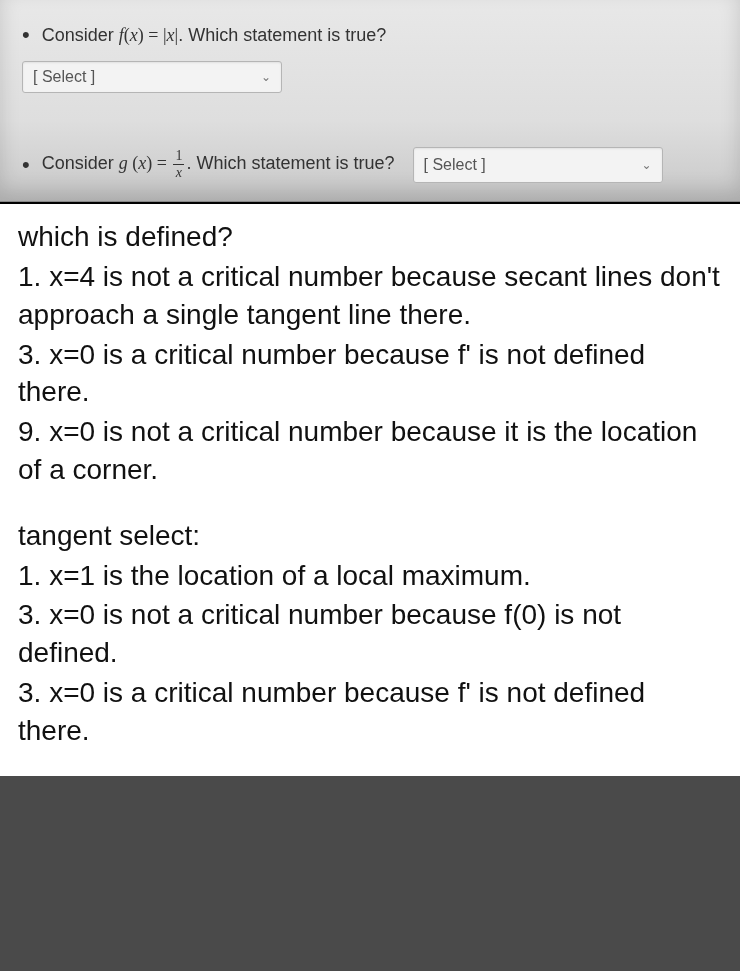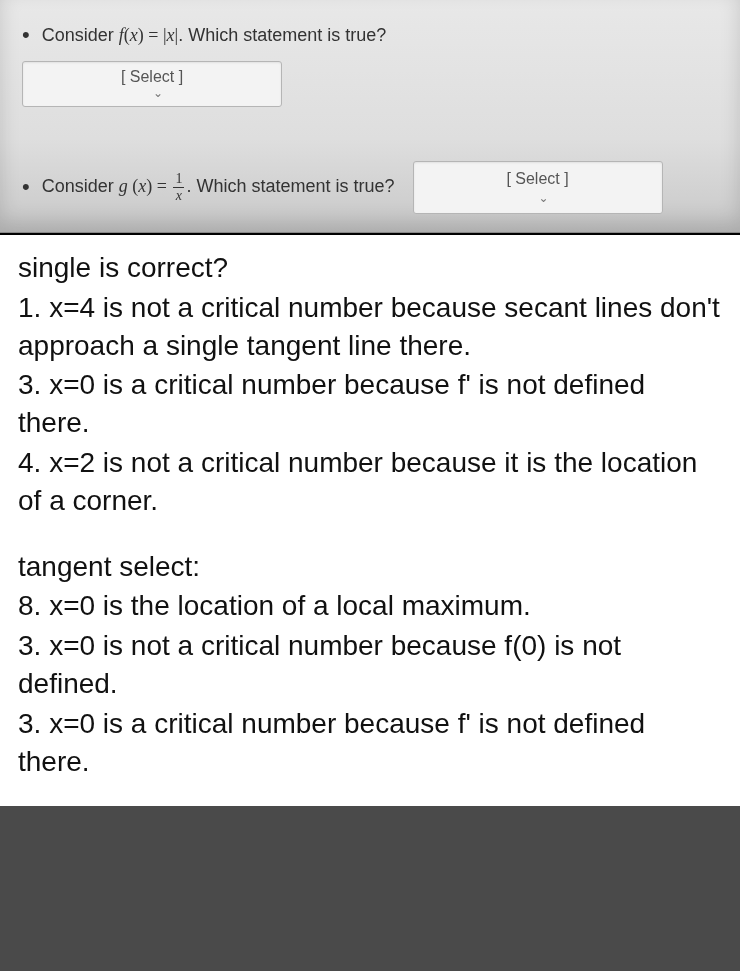--- a/index.html
+++ b/index.html
@@ -48,21 +48,20 @@
     align-items: center;
     justify-content: space-between;
     border: 1px solid #b5b5b5;
     background: #f3f3f3;
     color: #555;
     font-size: 16px;
     padding: 6px 10px;
     border-radius: 3px;
     box-shadow: inset 0 1px 2px rgba(0,0,0,0.08);
     cursor: pointer;
-    flex-direction: column;
   }
   .select.small { min-width: 250px; margin-left: 10px; }
   .select.wide  { min-width: 260px; }
   .select .placeholder { flex: 1; }
   .select .chev {
     font-size: 12px;
     color: #777;
     margin-left: 12px;
   }
   .below-select { margin-top: 10px; }
@@ -110,24 +109,24 @@
     </span>
     <div class="select small">
       <span class="placeholder">[ Select ]</span>
       <span class="chev">⌄</span>
     </div>
   </div>
 
 </div>
 
 <div class="bottom-panel">
-  <p>single is correct?</p>
+  <p>which is defined?</p>
   <p class="opt">1. x=4 is not a critical number because secant lines don't approach a single tangent line there.</p>
   <p class="opt">3. x=0 is a critical number because f' is not defined there.</p>
-  <p class="opt">4. x=2 is not a critical number because it is the location of a corner.</p>
+  <p class="opt">9. x=0 is not a critical number because it is the location of a corner.</p>
 
   <div class="gap"></div>
 
   <p>tangent select:</p>
-  <p class="opt">8. x=0 is the location of a local maximum.</p>
+  <p class="opt">1. x=1 is the location of a local maximum.</p>
   <p class="opt">3. x=0 is not a critical number because f(0) is not defined.</p>
   <p class="opt">3. x=0 is a critical number because f' is not defined there.</p>
 </div>
 
 </body></html>

